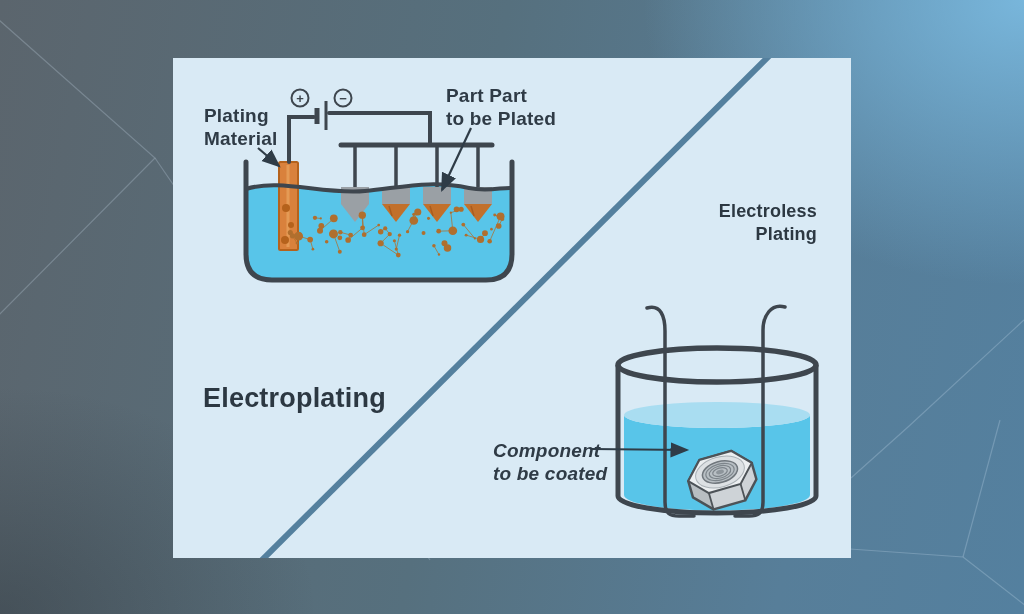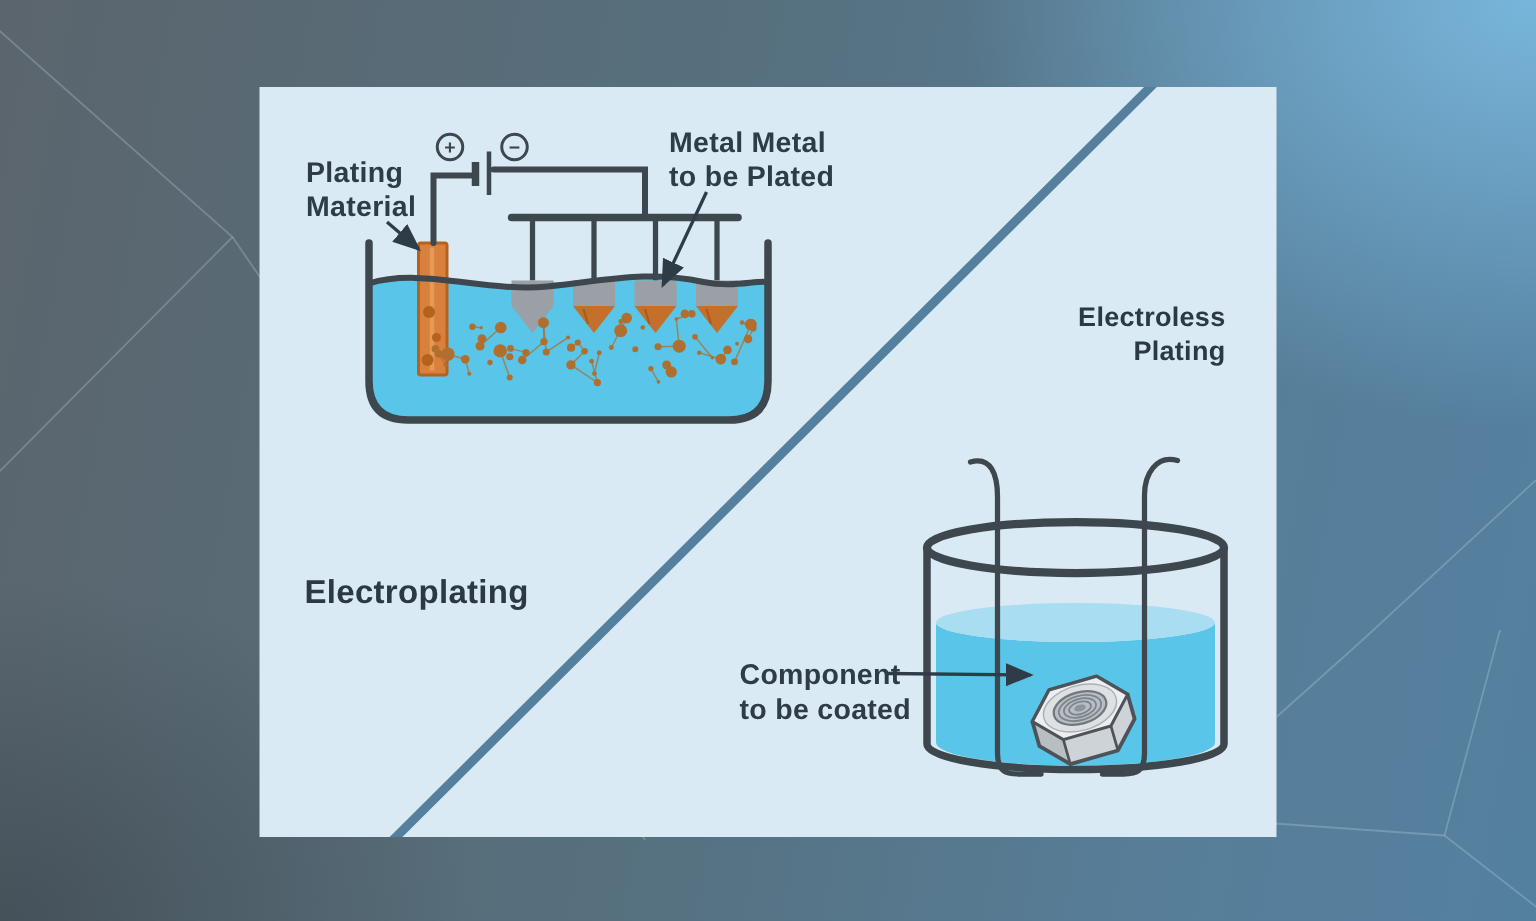--- a/index.html
+++ b/index.html
@@ -17,21 +17,21 @@
     position:absolute;left:173px;top:58px;width:678px;height:500px;
     background:#d9eaf5;
   }
   .card svg.diagram{position:absolute;left:0;top:0;width:678px;height:500px;}
   .label{
     position:absolute;white-space:pre-line;color:#2f3b46;font-weight:600;
     font-size:19px;line-height:1.22;letter-spacing:.2px;
   }
   .title{
     position:absolute;white-space:pre-line;color:#2c3842;font-weight:600;
-    font-size:22px;line-height:1.3;letter-spacing:.2px;
+    font-size:27px;line-height:1.3;letter-spacing:.2px;
   }
   .ink{stroke:#3e464e;fill:none;}
   [data-name="copper-particles"] circle{fill:#b06f2e;}
   [data-name="copper-particles"] line{stroke:#b06f2e;stroke-width:1;opacity:.75;}
   .batt-sym{fill:#3e464e;font-size:13px;font-weight:bold;text-anchor:middle;font-family:"Liberation Sans",sans-serif;}
 </style>
 </head>
 <body>
 
 <div class="stage" data-name="page-background">
@@ -236,21 +236,21 @@
 
         <path class="ink" stroke-width="5" data-name="beaker-outline" d="M445,307 L445,438 A99,17 0 0,0 643,438 L643,307"></path>
         <ellipse cx="544" cy="307" rx="99" ry="17" class="ink" stroke-width="5.5" data-name="beaker-rim"></ellipse>
 
         <path d="M419,391 L514,392" stroke="#2f3c47" stroke-width="2.2" fill="none" marker-end="url(#ah)" data-name="component-arrow"></path>
       </g>
     </svg>
 
     <div class="label" style="left:31px;top:46px;" data-name="plating-material-label">Plating
 Material</div>
-    <div class="label" style="left:273px;top:26px;" data-name="metal-part-label">Metal Metal
+    <div class="label" style="left:273px;top:26px;" data-name="metal-part-label">Part Part
 to be Plated</div>
     <div class="title" style="left:30px;top:323px;" data-name="electroplating-title">Electroplating</div>
     <div class="title" style="right:34px;top:142px;text-align:right;font-size:18px;" data-name="electroless-plating-title">Electroless
 Plating</div>
-    <div class="label" style="left:320px;top:381px;" data-name="component-label">Component
+    <div class="label" style="left:320px;top:381px;font-style:italic;" data-name="component-label">Component
 to be coated</div>
   </div>
 </div>
 
 </body></html>

